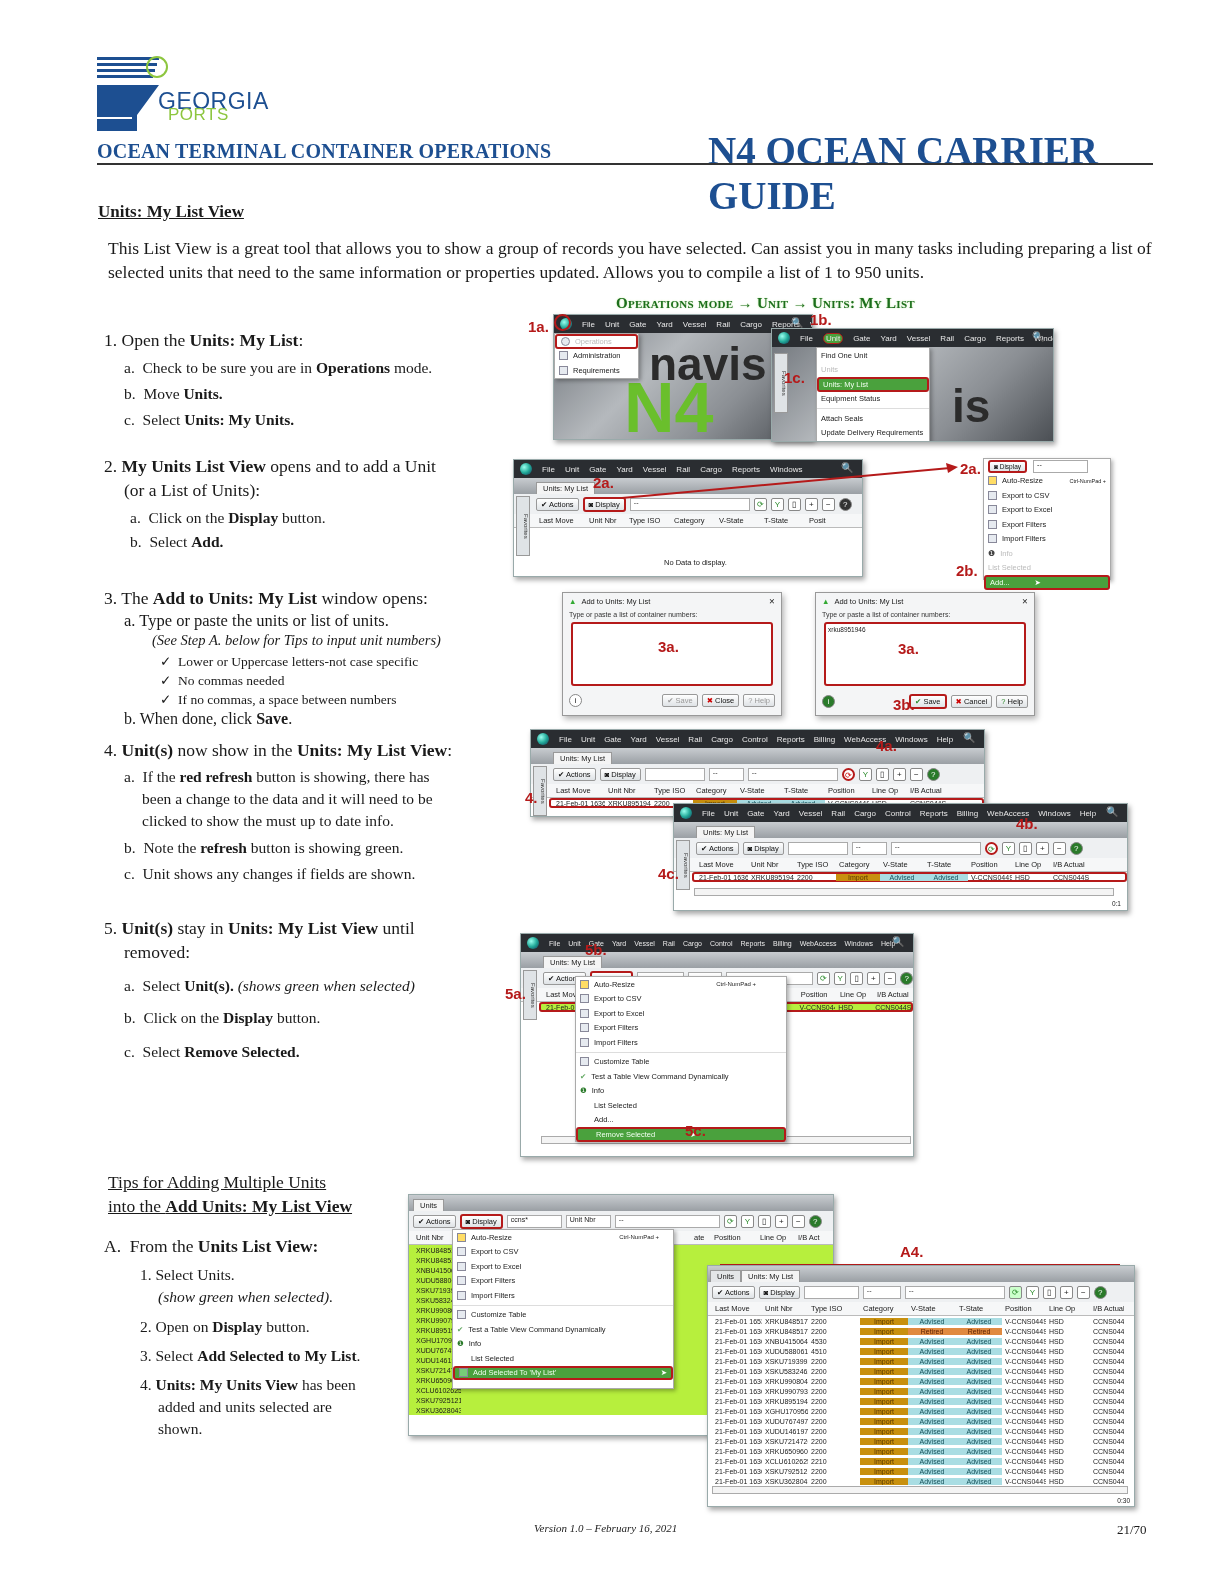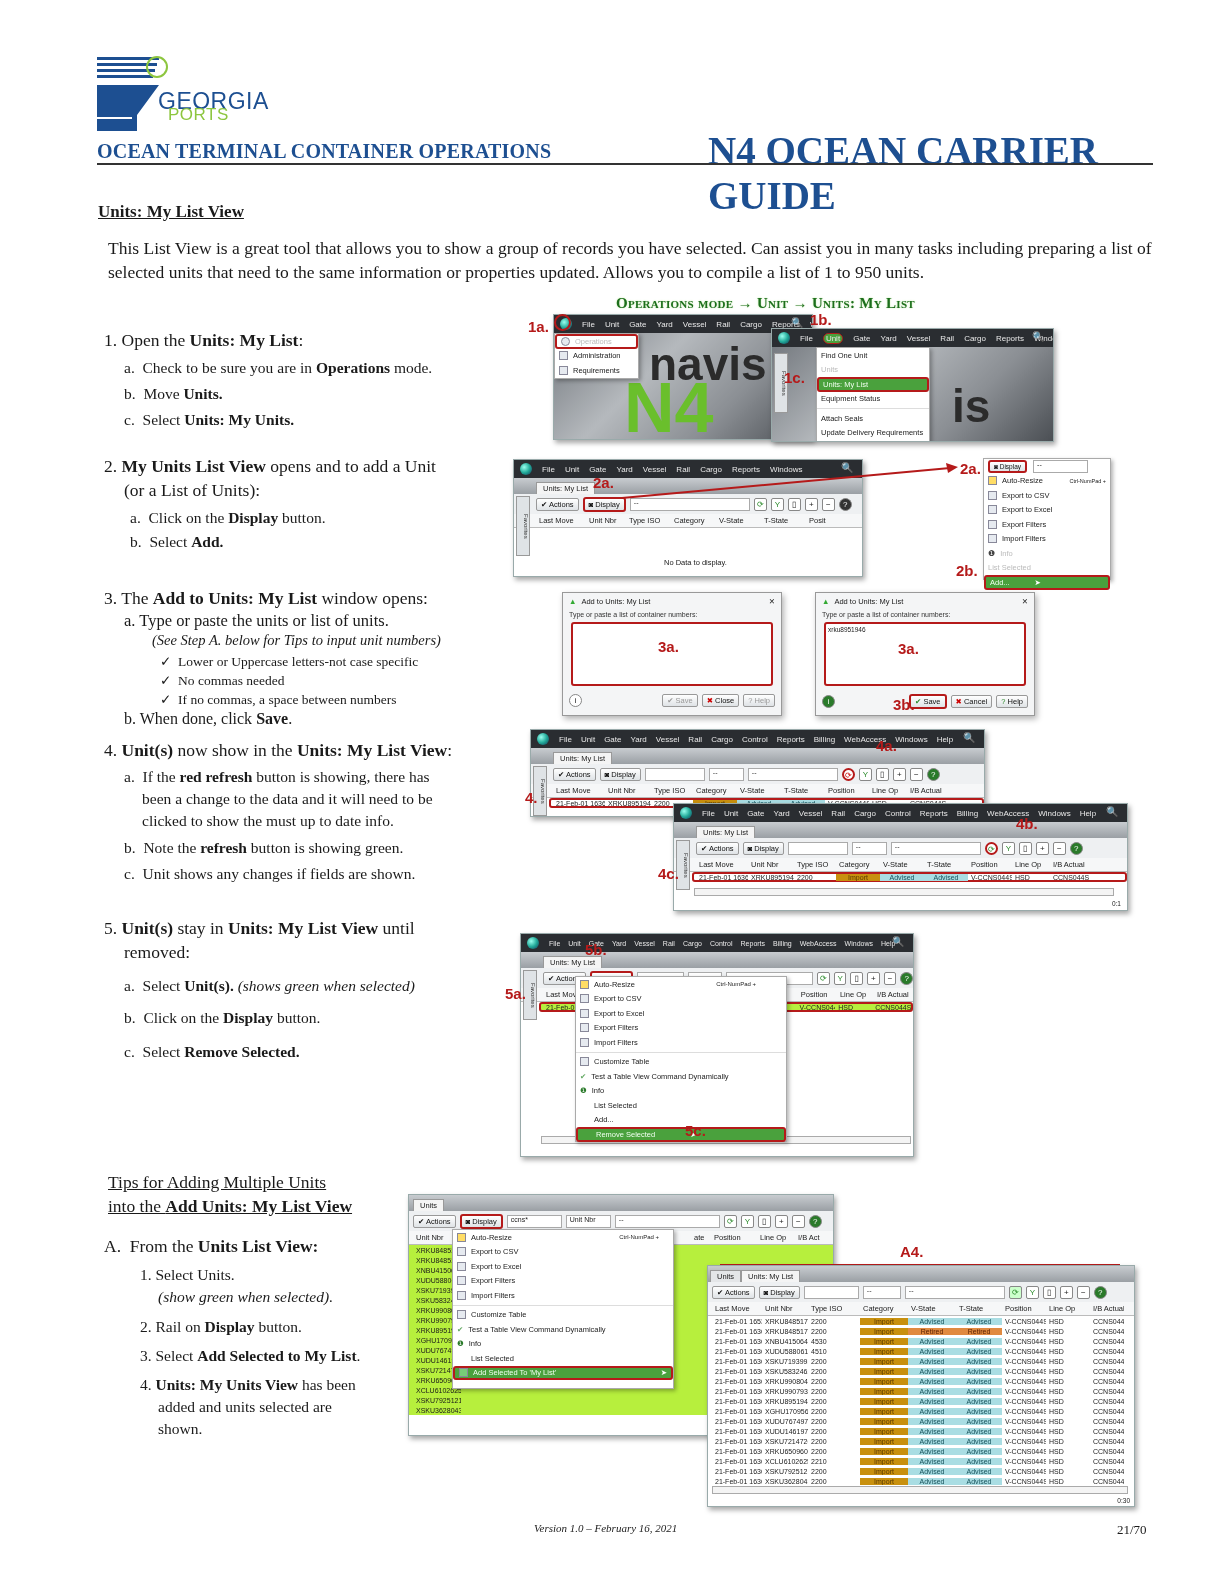--- a/index.html
+++ b/index.html
@@ -127,21 +127,21 @@
   <span>Tips for Adding Multiple Units</span><br>
   <span>into the </span><b>Add Units: My List View</b>
 </div>
 <div class="abs step" style="left:104px; top:1234px;">
   <span>A.</span>&nbsp; <span>From the </span><b>Units List View:</b>
 </div>
 <div class="abs sub" style="left:140px; top:1264px; line-height:22px;">
   <span>1.</span> <span>Select Units.</span><br>
   <i style="padding-left:18px;">(show green when selected).</i>
 </div>
-<div class="abs sub" style="left:140px; top:1315px;"><span>2.</span> <span>Rail on </span><b>Display</b><span> button.</span></div>
+<div class="abs sub" style="left:140px; top:1315px;"><span>2.</span> <span>Open on </span><b>Display</b><span> button.</span></div>
 <div class="abs sub" style="left:140px; top:1344px;"><span>3.</span> <span>Select </span><b>Add Selected to My List</b><span>.</span></div>
 <div class="abs sub" style="left:140px; top:1374px; line-height:22px;">
   <span>4.</span> <b>Units: My Units View</b><span> has been</span><br>
   <span style="padding-left:18px;">added and units selected are</span><br>
   <span style="padding-left:18px;">shown.</span>
 </div>
 
 <div class="abs ops-title">Operations mode → Unit → Units:  My List</div>
 
 <div class="abs shot navis-bg" style="left:553px; top:314px; width:260px; height:126px;">

